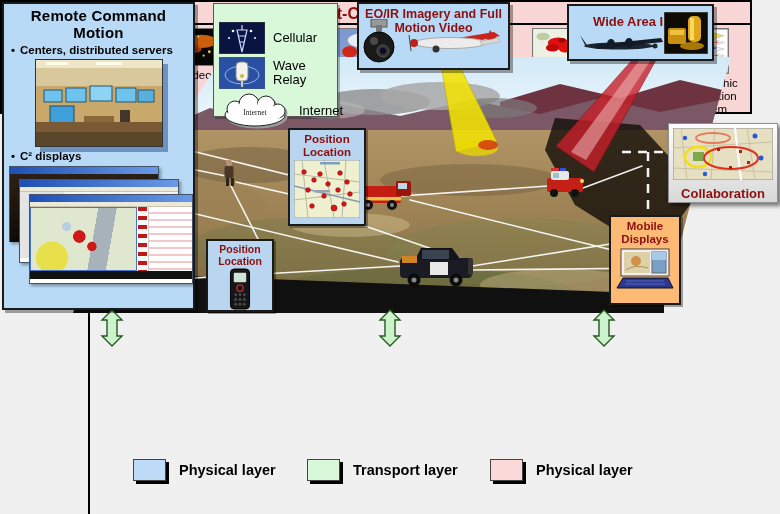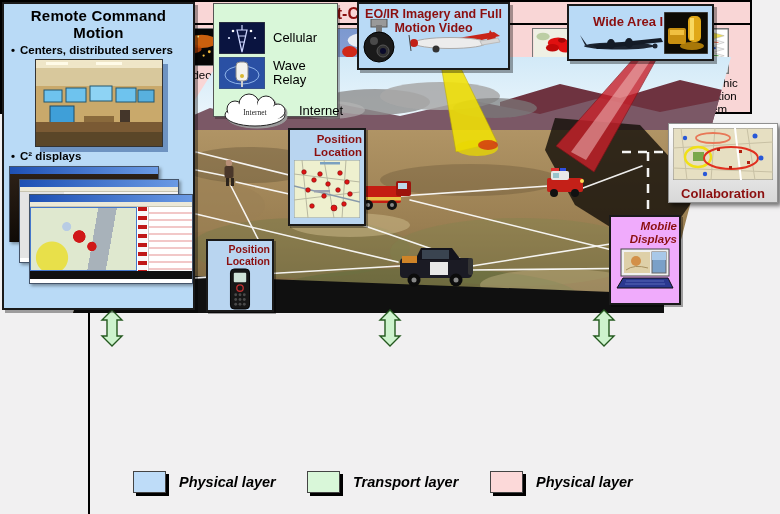--- a/index.html
+++ b/index.html
@@ -61,51 +61,51 @@
 
   
   .wair{left:567px;top:4px;width:147px;height:57px;overflow:visible;}
   .wair-title{position:absolute;left:24px;top:8px;font-size:13px;font-weight:bold;color:#8b0f0f;}
   .wair-plane{position:absolute;left:4px;top:27px;}
   .wair-sensor{position:absolute;right:4px;top:6px;}
 
   
   .posmap{left:288px;top:128px;width:78px;height:98px;background:#b9d5f0;border:2px solid #1a1a1a;
           box-shadow:2px 2px 0 rgba(0,0,0,.35);padding:2px;}
-  .pos-title{font-size:11.5px;font-weight:bold;color:#8b0f0f;text-align:right;line-height:1.1;padding-top:1px;}
+  .pos-title{font-size:11.5px;font-weight:bold;color:#8b0f0f;text-align:center;line-height:1.1;padding-top:1px;}
   .posmap svg{display:block;margin:2px auto 0 auto;}
   .posphone{left:206px;top:239px;width:68px;height:73px;background:#b9d5f0;border:2px solid #1a1a1a;
             box-shadow:2px 2px 0 rgba(0,0,0,.35);padding:2px;}
   .posphone .pos-title{font-size:10.5px;}
   .posphone svg{display:block;margin:1px auto 0 auto;}
 
   
   .collab{left:668px;top:123px;width:110px;height:80px;background:linear-gradient(#fdfdfd,#d8d8d8);
           border:1px solid #909090;box-shadow:3px 3px 4px rgba(0,0,0,.5);padding:4px;z-index:3;}
   .collab-label{font-size:13px;font-weight:bold;color:#8b0f0f;text-align:center;margin-top:2px;}
 
   
-  .mobile{left:609px;top:215px;width:72px;height:90px;background:#f0abfc;border:2px solid #1a1a1a;
-          box-shadow:2px 2px 0 rgba(0,0,0,.35);padding:2px;font-style:italic;}
+  .mobile{left:609px;top:215px;width:72px;height:90px;background:#fdba74;border:2px solid #1a1a1a;
+          box-shadow:2px 2px 0 rgba(0,0,0,.35);padding:2px;}
   .mobile .pos-title{font-size:11.5px;}
   .mobile svg{display:block;margin:3px auto 0 auto;}
 
   
   .bus{left:15px;top:348px;width:752px;height:114px;background:#f9d6d6;border:2px solid #000;z-index:2;}
   .bus-title{height:23px;line-height:23px;border-bottom:2px solid #000;text-align:center;
              font-size:16px;font-weight:bold;color:#8b0f0f;}
   .services-cell{position:absolute;left:0;top:25px;bottom:0;width:90px;border-right:2px solid #000;
                  display:flex;align-items:center;justify-content:center;
                  font-size:13px;font-weight:bold;color:#8b0f0f;}
   .svc{position:absolute;top:28px;text-align:center;}
   .svc svg{display:block;margin:0 auto;border:1px solid #777;}
   .svc-label{font-size:11.5px;line-height:1.12;margin-top:3px;white-space:pre-line;}
 
   
-  .legend-item{position:absolute;top:471px;display:flex;align-items:center;z-index:2;font-style:italic;}
+  .legend-item{position:absolute;top:459px;display:flex;align-items:center;z-index:2;}
   .swatch{width:33px;height:22px;border:1px solid #444;box-shadow:3px 3px 0 #000;}
   .legend-label{margin-left:13px;font-size:14.5px;font-weight:bold;}
 </style>
 </head>
 <body>
 
 <div id="canvas">
 
   <svg id="scene" width="780" height="514" viewBox="0 0 780 514">
     <defs>

